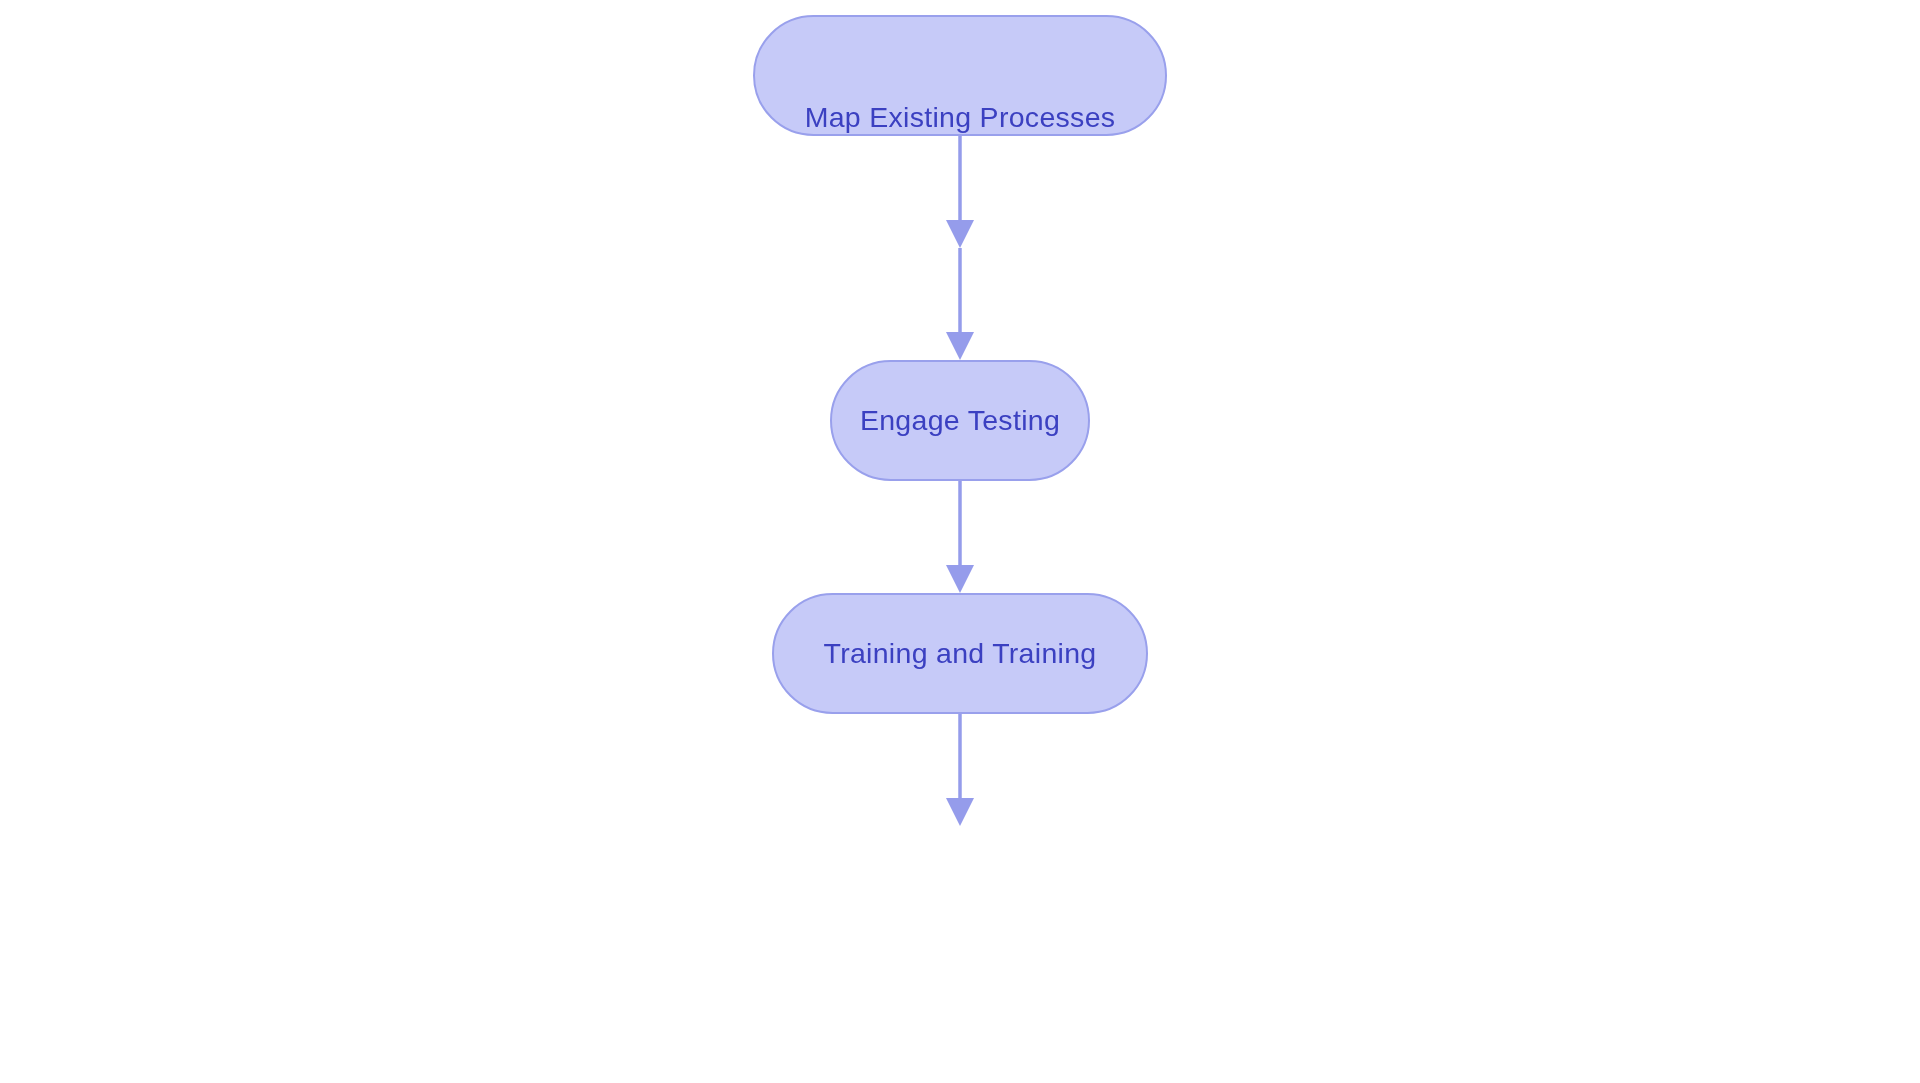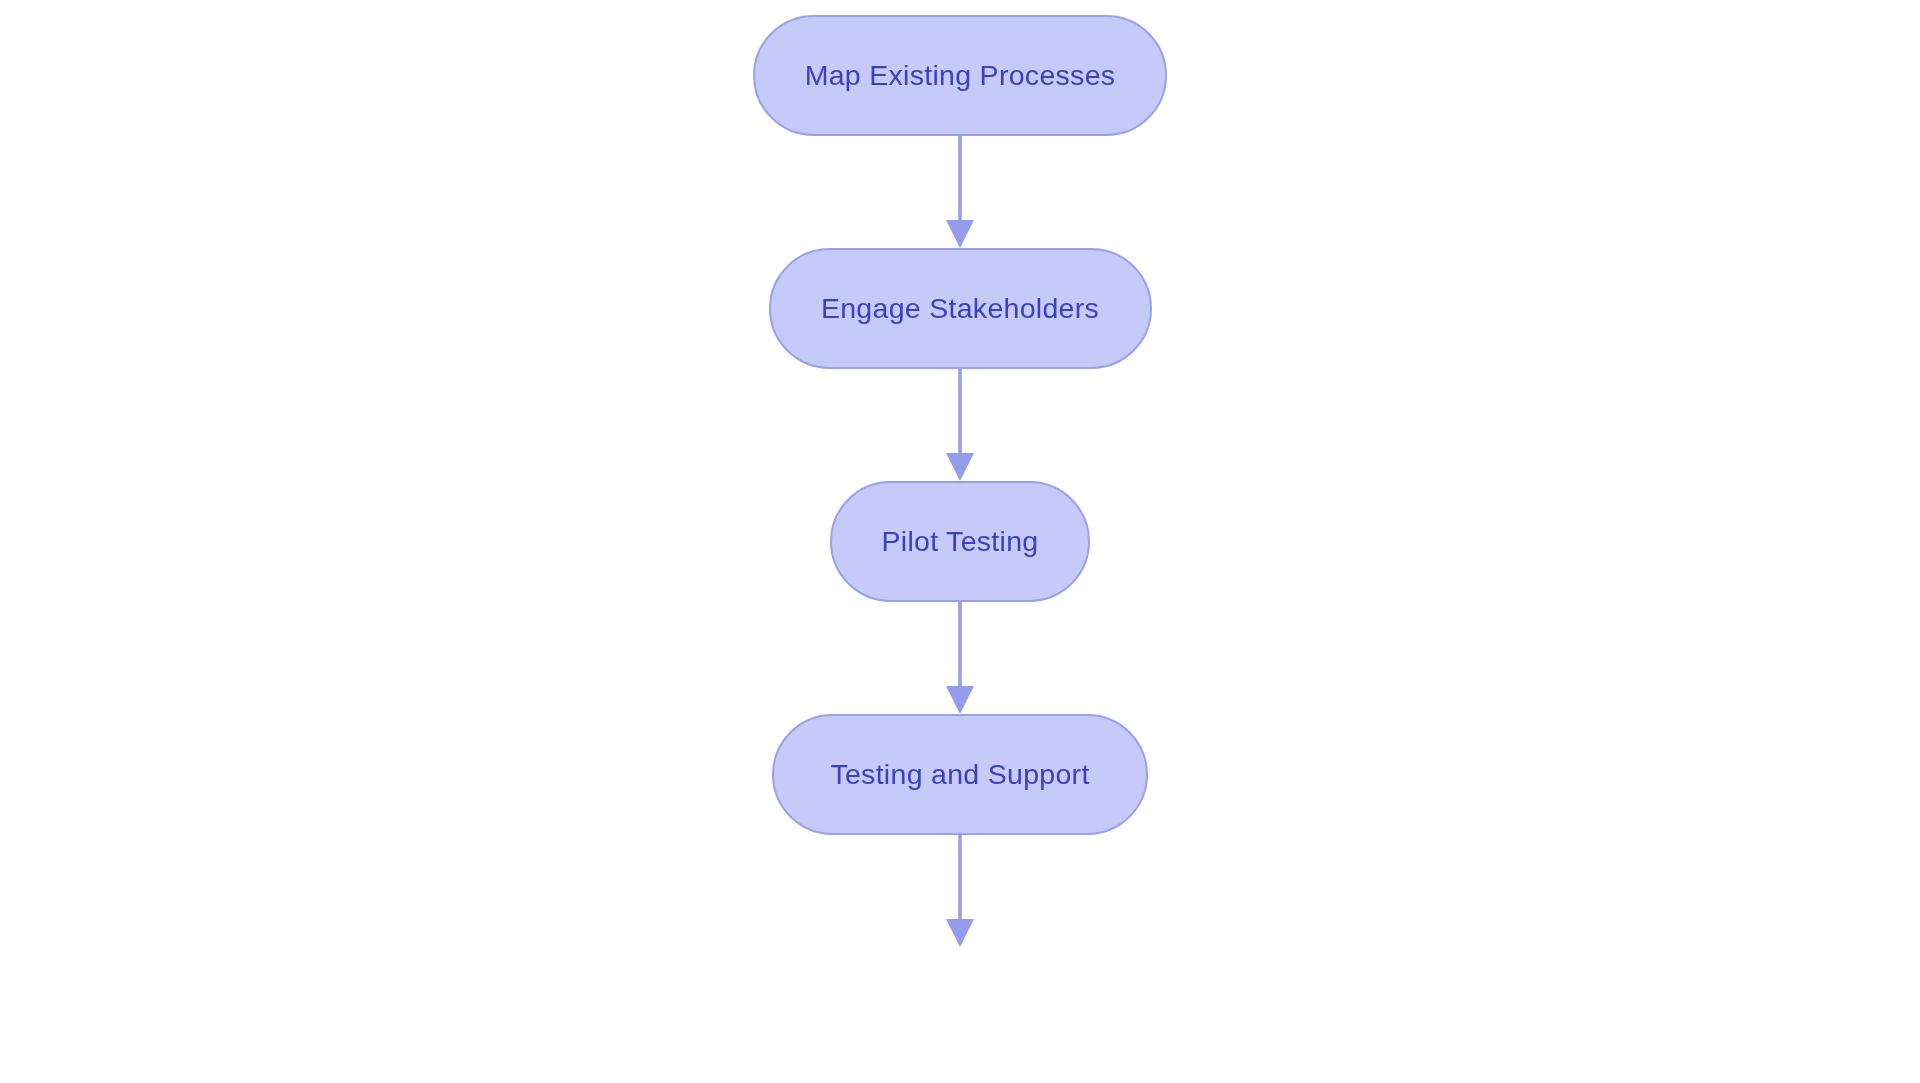--- a/index.html
+++ b/index.html
@@ -30,21 +30,21 @@
     border-radius: 62px;
     box-sizing: border-box;
     flex: 0 0 auto;
   }
   .node-label {
     color: var(--node-text, #3b40c1);
     font-size: 28.5px;
     letter-spacing: 0.3px;
     white-space: nowrap;
   }
-  .node-0 { width: 414px; }
+  .node-0 { width: 414px; align-items: flex-end; }
   .node-1 { width: 383px; }
   .node-2 { width: 260px; }
   .node-3 { width: 376px; }
   .node-4 { width: 392px; }
   .arrow {
     width: 30px;
     height: 112px;
     flex: 0 0 auto;
     display: block;
   }
@@ -63,40 +63,37 @@
 
   <div class="node node-0">
     <span class="node-label">Map Existing Processes</span>
   </div>
 
   <svg class="arrow" viewBox="0 0 30 112">
     <line x1="15" y1="0" x2="15" y2="86"></line>
     <polygon points="1,84 29,84 15,112"></polygon>
   </svg>
 
-  <div class="node node-1">
-    <span class="node-label">Engage Stakeholders</span>
-  </div>
 
   <svg class="arrow" viewBox="0 0 30 112">
     <line x1="15" y1="0" x2="15" y2="86"></line>
     <polygon points="1,84 29,84 15,112"></polygon>
   </svg>
 
   <div class="node node-2">
-    <span class="node-label">Pilot Testing</span>
+    <span class="node-label">Engage Testing</span>
   </div>
 
   <svg class="arrow" viewBox="0 0 30 112">
     <line x1="15" y1="0" x2="15" y2="86"></line>
     <polygon points="1,84 29,84 15,112"></polygon>
   </svg>
 
   <div class="node node-3">
-    <span class="node-label">Testing and Support</span>
+    <span class="node-label">Training and Training</span>
   </div>
 
   <svg class="arrow" viewBox="0 0 30 112">
     <line x1="15" y1="0" x2="15" y2="86"></line>
     <polygon points="1,84 29,84 15,112"></polygon>
   </svg>
 
 
 </div>
 

